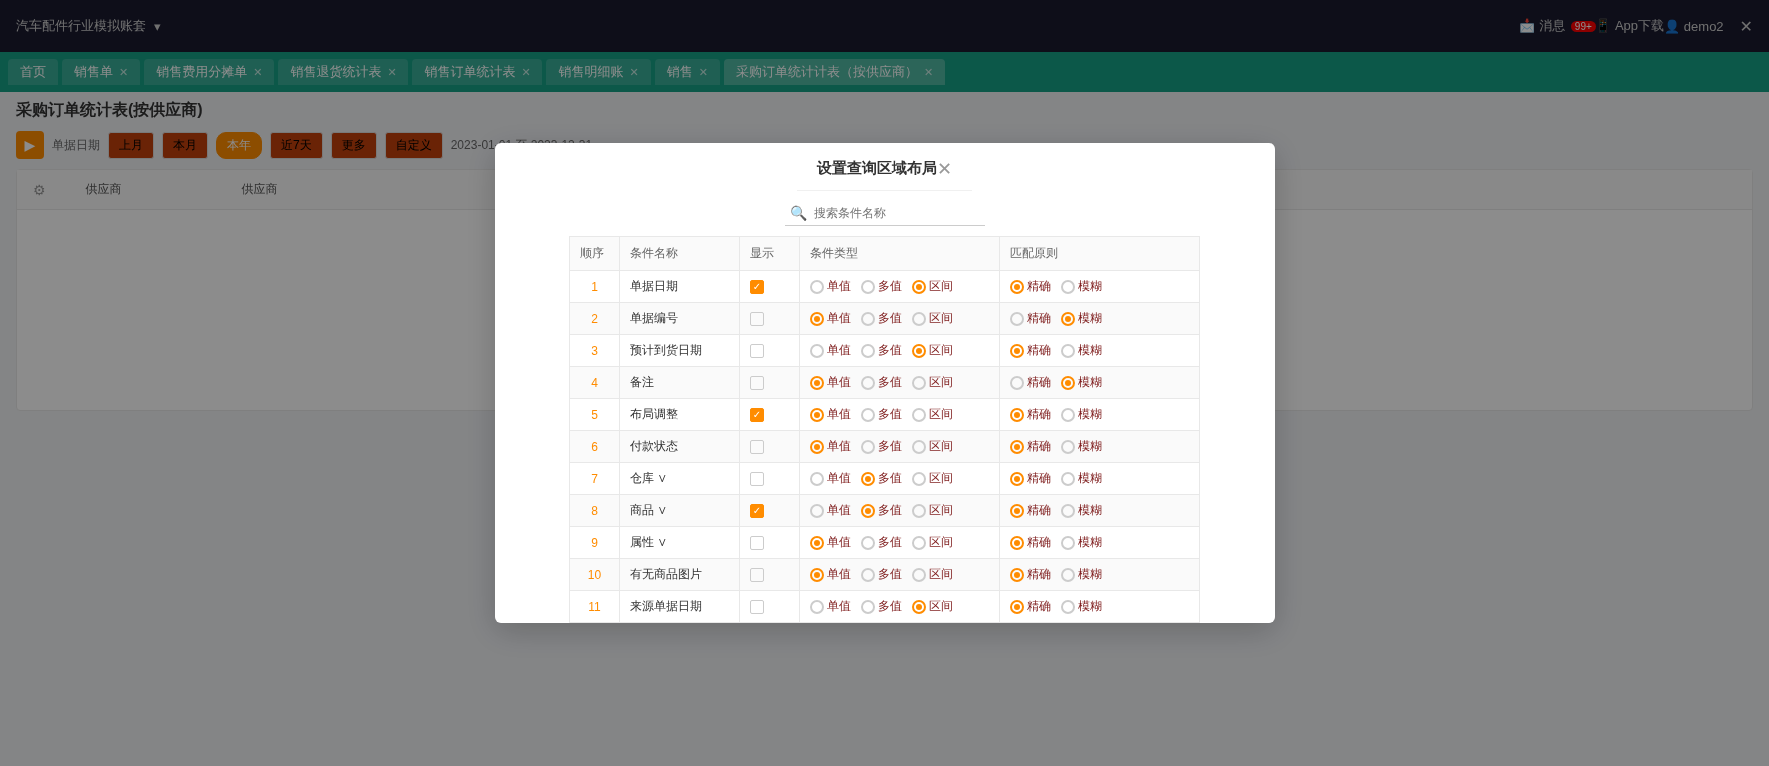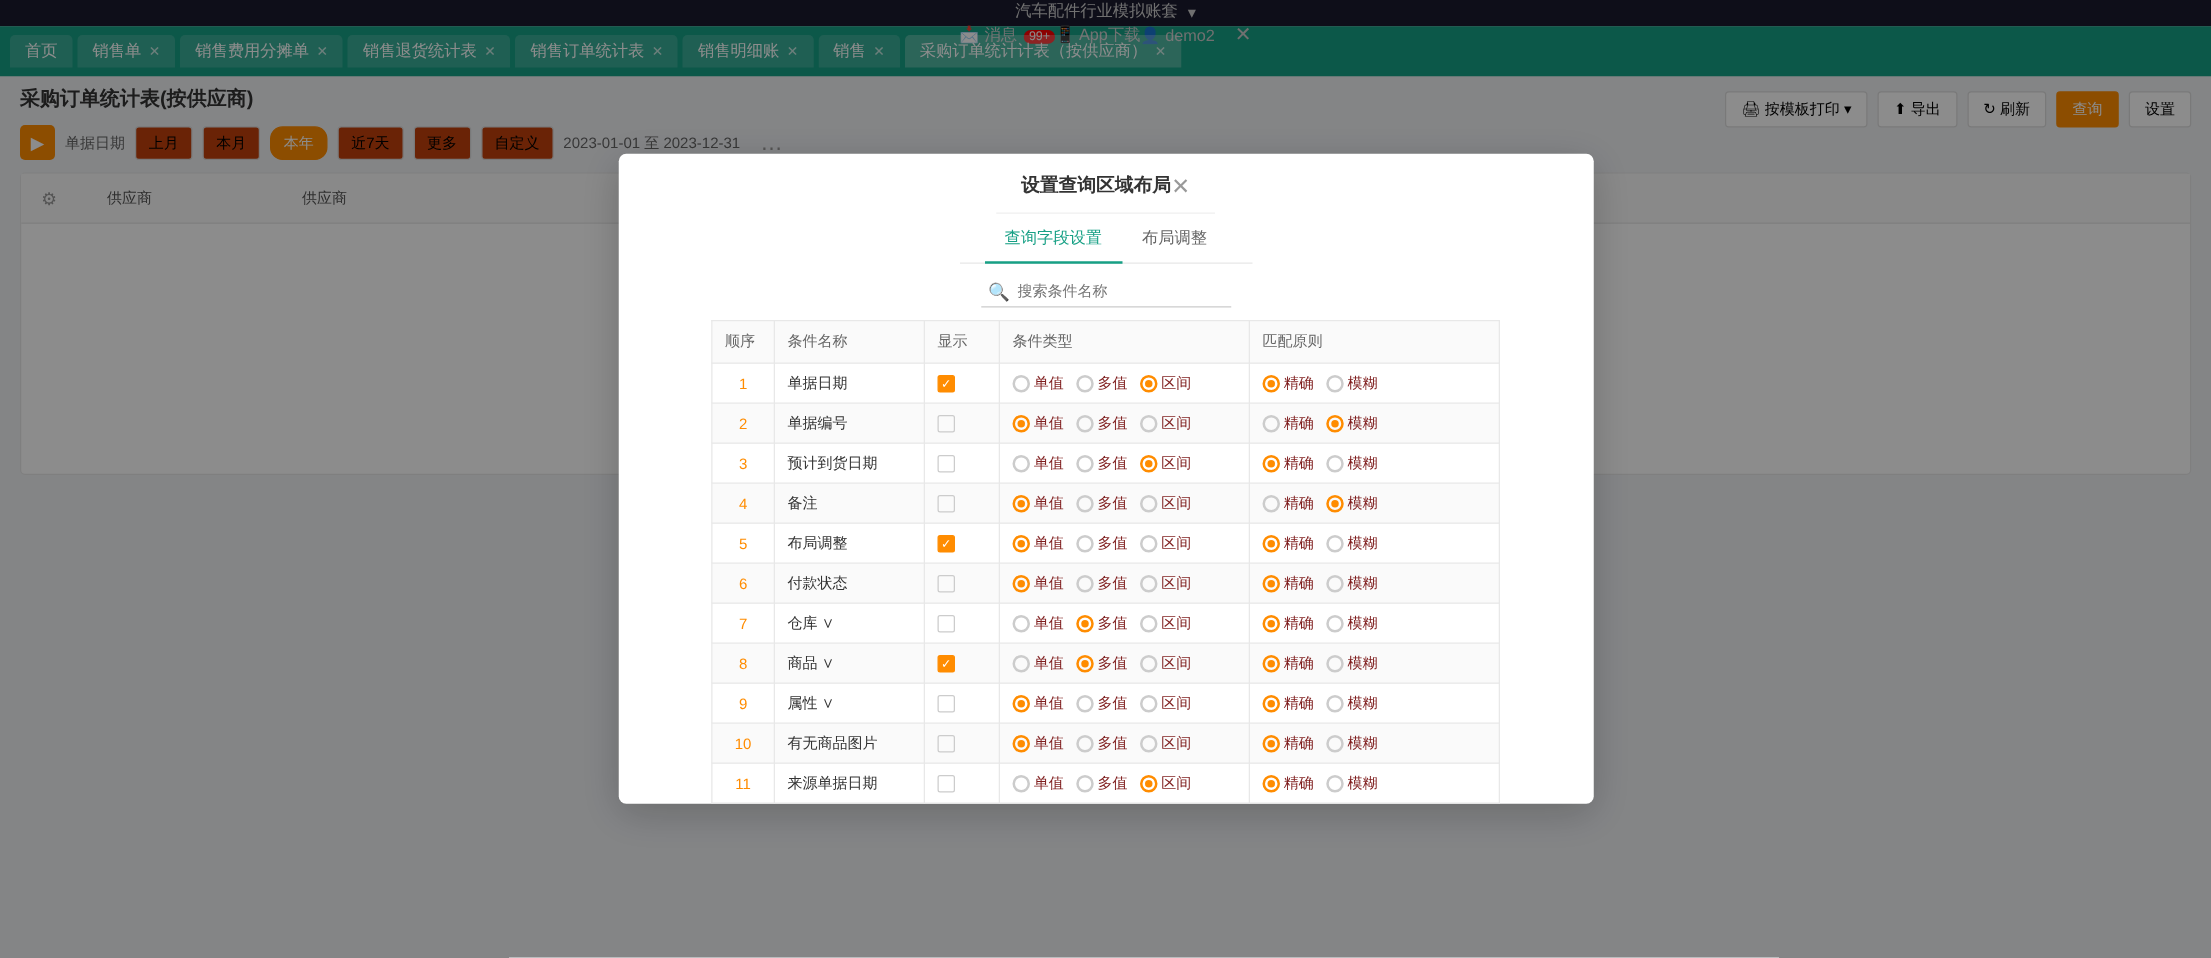--- a/index.html
+++ b/index.html
@@ -1,27 +1,26 @@
 <!DOCTYPE html>
 <html><head>
   <meta charset="utf-8">
   <style>
     * { box-sizing: border-box; margin: 0; padding: 0; }
     body { font-family: 'Microsoft YaHei', Arial, sans-serif; font-size: 13px; background: #f0f2f5; color: #333; }
 
     
     .top-bar {
       background: #1a1a2e;
-      height: 21px;
+      height: 52px;
       display: flex;
       align-items: center;
       justify-content: space-between;
       padding: 0 16px;
       color: #ccc;
-      flex-direction: column;
     }
     .top-bar-left { font-size: 13px; color: #ccc; display: flex; align-items: center; gap: 8px; }
     .top-bar-right { display: flex; align-items: center; font-size: 13px; color: #ccc; }
     .badge-red { background: #f00; color: #fff; border-radius: 10px; padding: 0 4px; font-size: 10px; margin-left: 2px; }
 
     
     .tab-bar {
       background: #17a085;
       height: 40px;
       display: flex;
@@ -264,50 +263,39 @@
     <button class="toolbar-btn">上月</button>
     <button class="toolbar-btn">本月</button>
     <button class="toolbar-btn active">本年</button>
     <button class="toolbar-btn">近7天</button>
     <button class="toolbar-btn">更多</button>
     <button class="toolbar-btn">自定义</button>
     <span style="font-size:12px;color:#666;">2023-01-01 至 2023-12-31</span>
     <span style="margin-left:8px;color:#999;font-size:18px;cursor:pointer;">…</span>
   </div>
 
-  <div style="position:absolute;top:12px;right:16px;display:flex;gap:8px;">
-    <button class="action-btn">🖨 按模板打印 ▾</button>
-    <button class="action-btn">⬆ 导出</button>
-    <button class="action-btn">↻ 刷新</button>
-    <button class="action-btn orange">查询</button>
-    <button class="action-btn">设置</button>
-  </div>
 
   <div class="bg-table">
     <div class="bg-table-header">
       <span class="section-gear">⚙</span>
       <span style="margin-left:40px;color:#555;font-size:12px;">供应商</span>
       <span style="margin-left:120px;color:#555;font-size:12px;">供应商</span>
     </div>
     <div style="height:200px;"></div>
   </div>
 </div>
 
 <div class="overlay">
   <div class="modal">
 
     <div class="modal-header">
       <span class="modal-title">设置查询区域布局</span>
       <span class="modal-close">✕</span>
     </div>
 
-    <div class="modal-tabs">
-      <div class="modal-tab active">查询字段设置</div>
-      <div class="modal-tab">布局调整</div>
-    </div>
 
     <div class="modal-search">
       <div class="search-box">
         <span class="search-icon">🔍</span>
         <input class="search-input" type="text" placeholder="搜索条件名称" style="">
       </div>
     </div>
 
     <div class="modal-table-wrap">
       <table class="modal-table">

